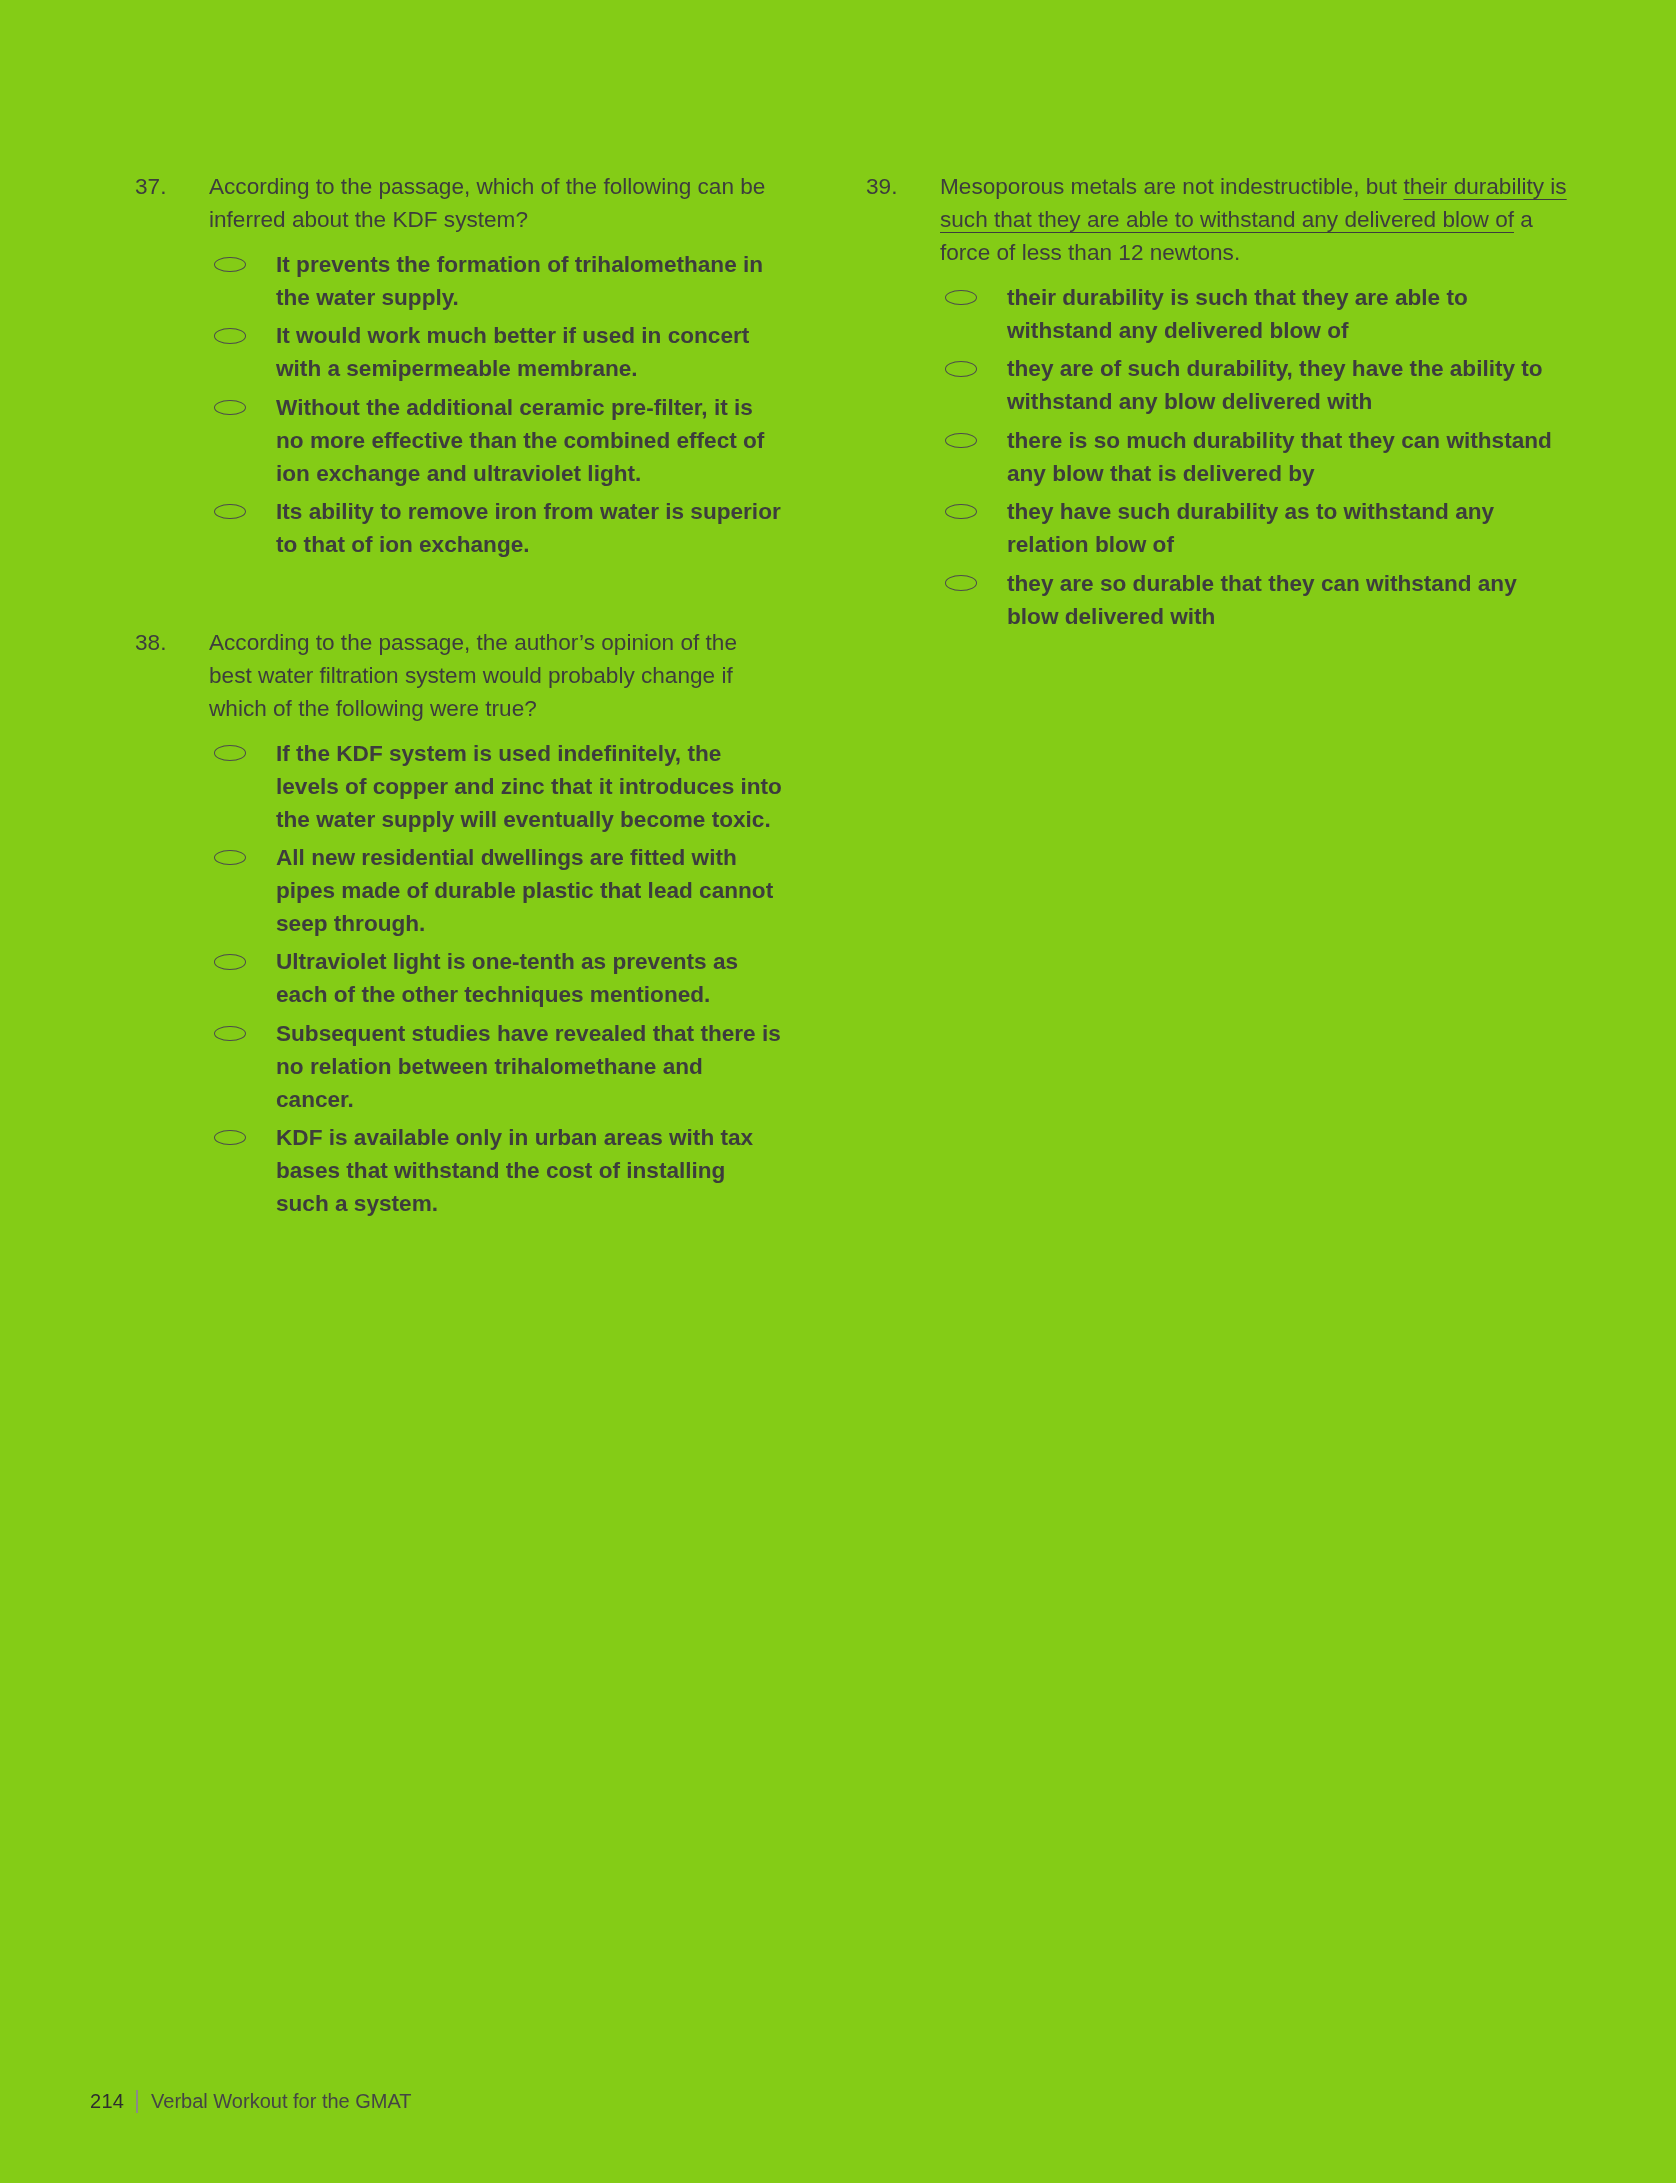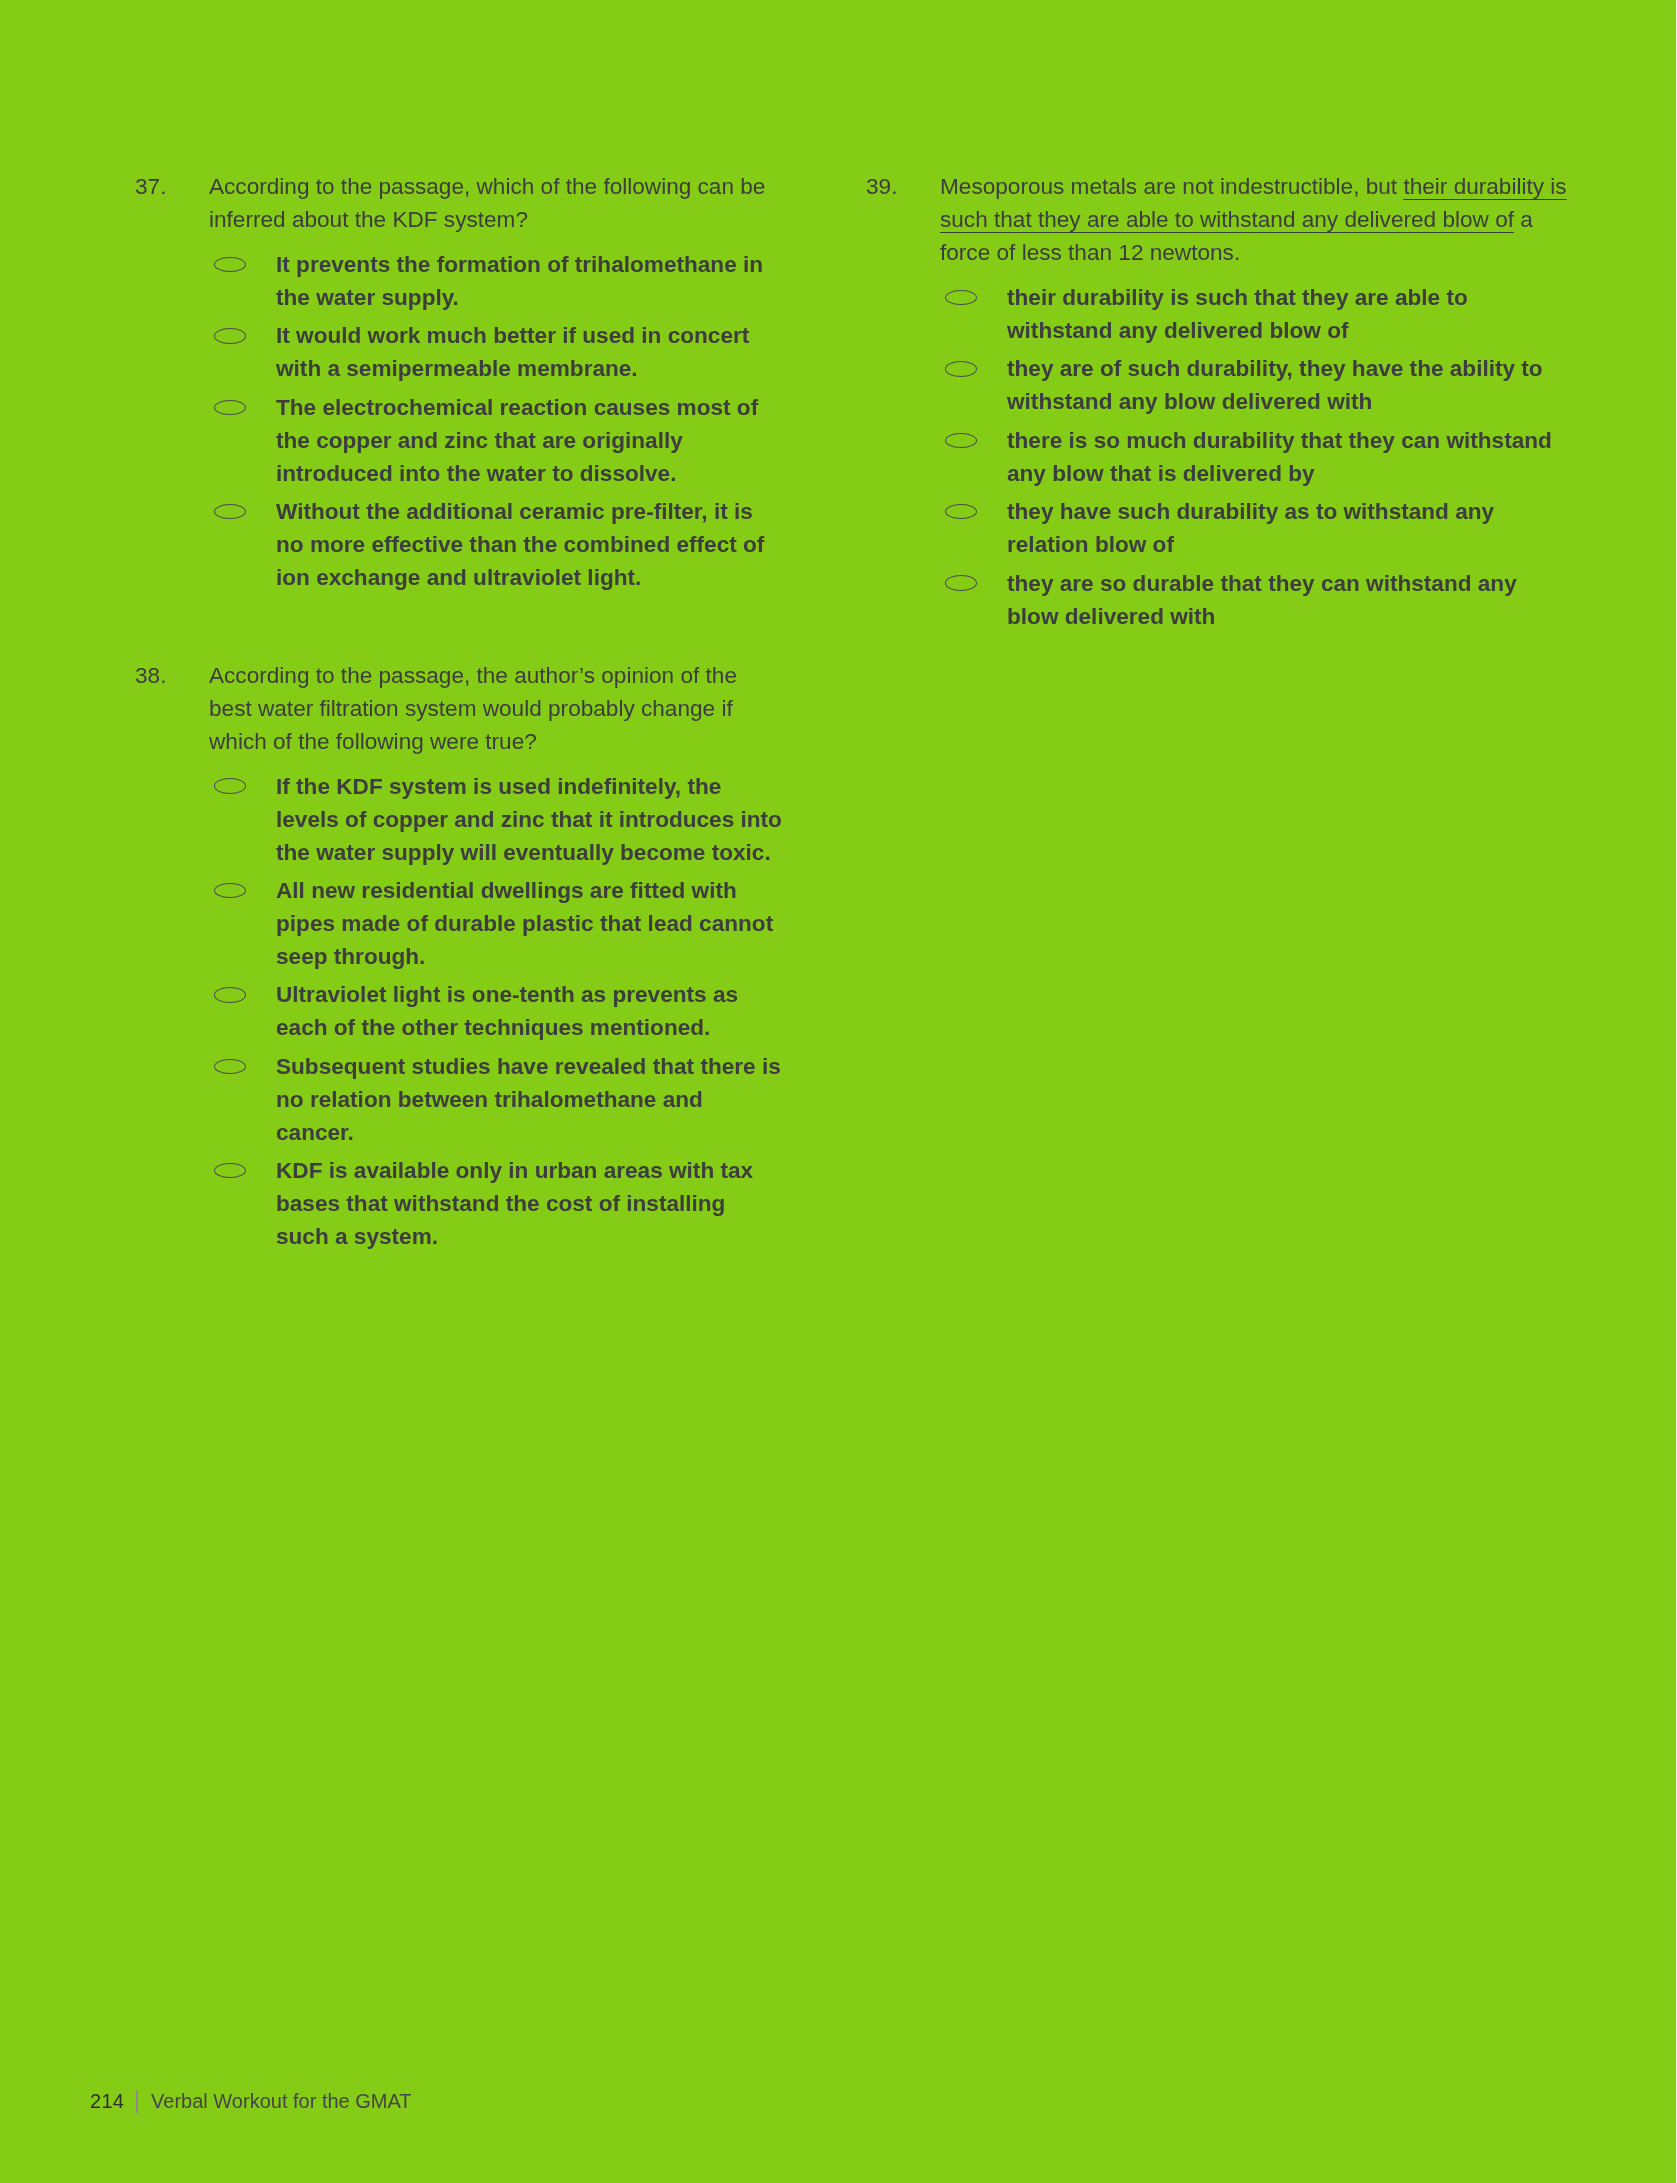--- a/index.html
+++ b/index.html
@@ -114,27 +114,27 @@
               <div class="option">
                 <div class="obubble-cell">
                   <span class="bubble"></span>
                 </div>
                 <div class="otext">It would work much better if used in concert with a semipermeable membrane.</div>
               </div>
               <div class="option">
                 <div class="obubble-cell">
                   <span class="bubble"></span>
                 </div>
-                <div class="otext">The electrochemical reaction causes most of the copper and zinc that are originally introduced into the water to dissolve.</div>
-              </div>
-              <div class="option">
-                <div class="obubble-cell">
-                  <span class="bubble"></span>
-                </div>
                 <div class="otext">Without the additional ceramic pre-filter, it is no more effective than the combined effect of ion exchange and ultraviolet light.</div>
+              </div>
+              <div class="option">
+                <div class="obubble-cell">
+                  <span class="bubble"></span>
+                </div>
+                <div class="otext">Its ability to remove iron from water is superior to that of ion exchange.</div>
               </div>
             </div>
           </div>
         </div>
         <div class="question">
           <div class="qnum">38.</div>
           <div class="qbody">
             <p class="stem"><span>According to the passage, the author’s opinion of the best water filtration system would probably change if which of the following were true?</span></p>
             <div class="options">
               <div class="option">

